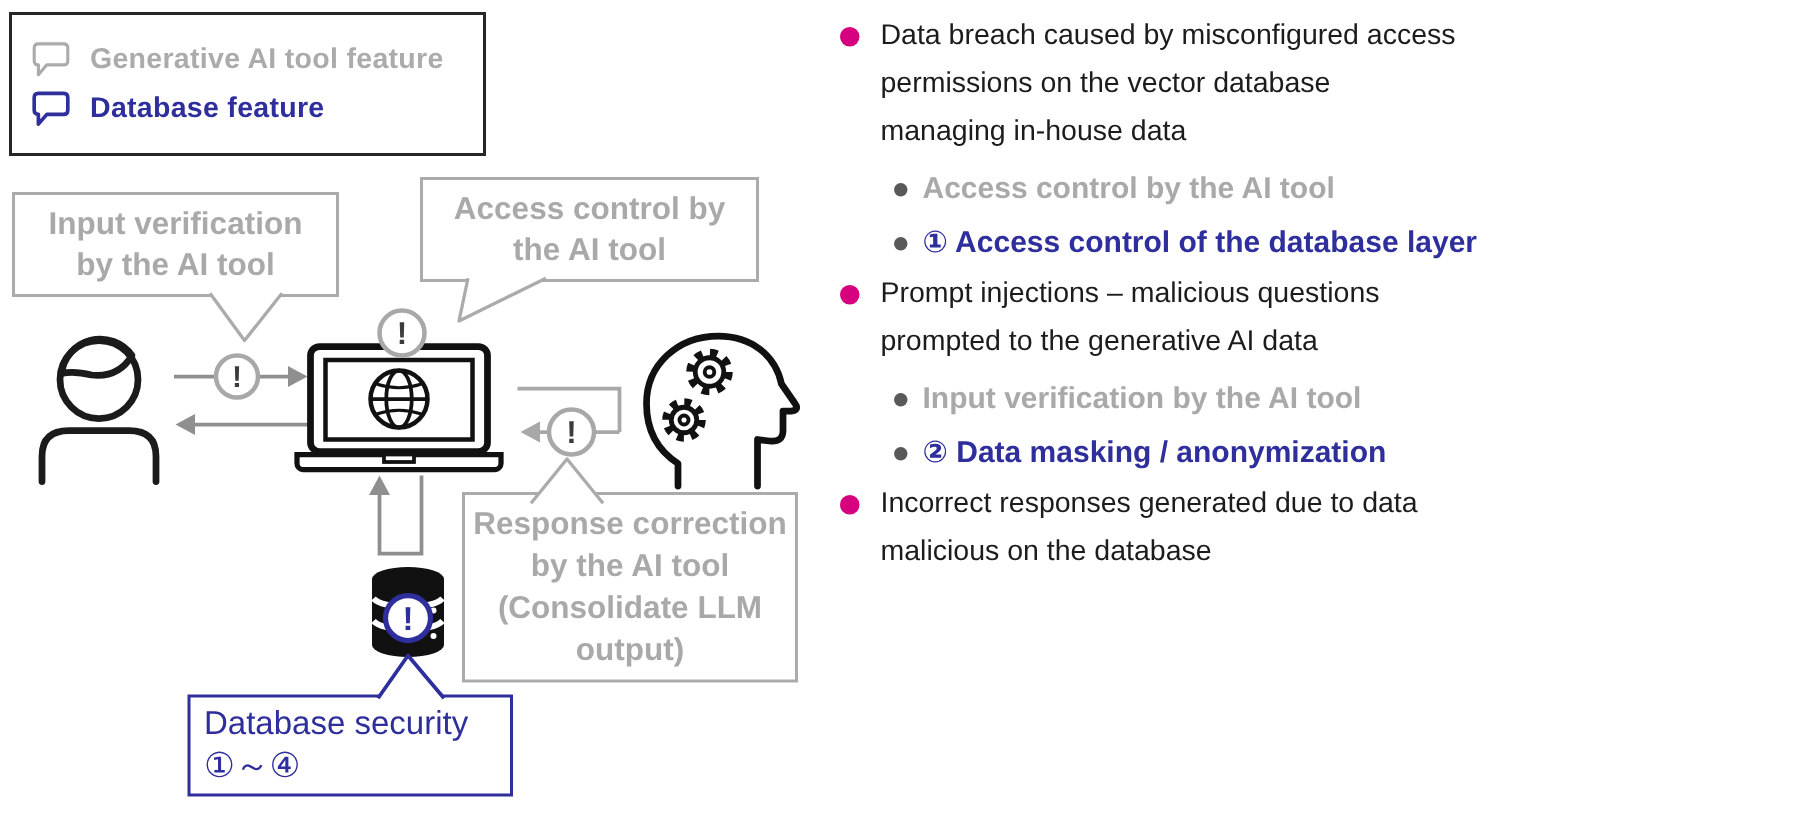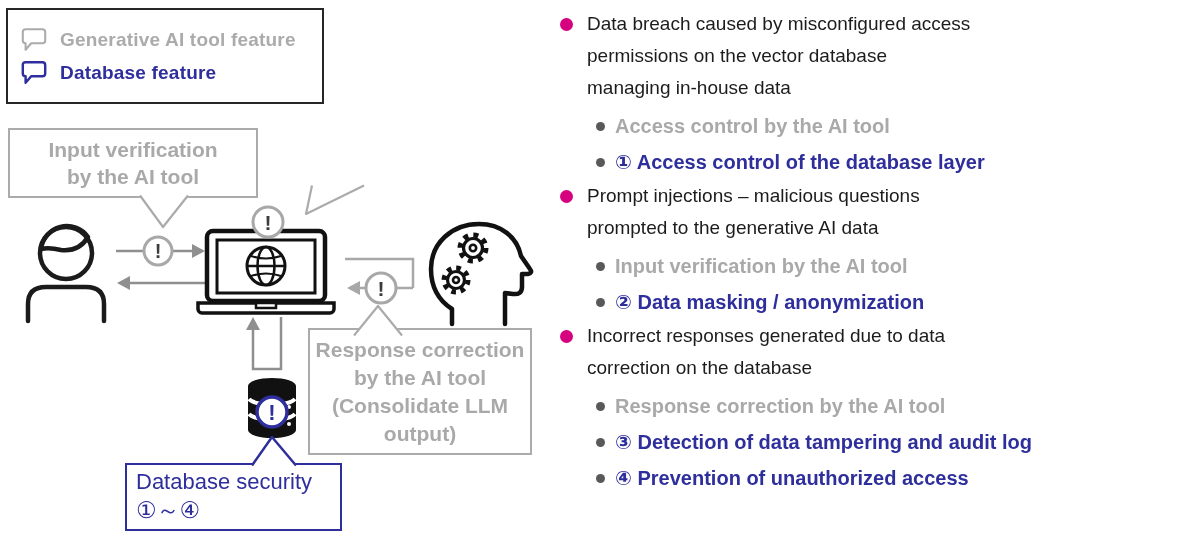--- a/index.html
+++ b/index.html
@@ -20,21 +20,21 @@
   .t-gray{color:#ABABAB;}
   .t-navy{color:#2E2E9C;text-align:center;}
 
   
   .callout{
     position:absolute;background:#fff;box-sizing:border-box;
     display:flex;flex-direction:column;justify-content:center;align-items:center;
     text-align:center;font-weight:700;color:#A9A9A9;
   }
   .gray-box{border:2px solid #ABABAB;font-size:21px;line-height:27px;}
-  #bubble-input{left:8px;top:128px;width:250px;height:70px;}
+  #bubble-input{left:8px;top:128px;width:218px;height:70px;}
   #bubble-access{left:280px;top:118px;width:226px;height:70px;}
   #bubble-response{left:308px;top:328px;width:224px;height:127px;line-height:28px;}
   #db-label{
     left:125px;top:463px;width:217px;height:68px;border:2.5px solid #2E2E9C;
     align-items:flex-start;text-align:left;padding-left:9px;color:#2E2E9C;
   }
   #db-label .l1{font-size:22px;font-weight:400;line-height:26px;}
   #db-label .l2{font-size:23px;font-weight:400;line-height:30px;}
 
   
@@ -145,20 +145,24 @@
       </svg>
       <span class="legend-label t-navy">Database feature</span>
     </div>
   </div>
 
   <div class="callout gray-box" id="bubble-input">
     <div>Input verification</div>
     <div>by the AI tool</div>
   </div>
 
+  <div class="callout gray-box" id="bubble-access">
+    <div>Access control by</div>
+    <div>the AI tool</div>
+  </div>
 
   <div class="callout gray-box" id="bubble-response">
     <div>Response correction</div>
     <div>by the AI tool</div>
     <div>(Consolidate LLM</div>
     <div>output)</div>
   </div>
 
   <div class="callout" id="db-label">
     <div class="l1">Database security</div>
@@ -208,32 +212,18 @@
       <div class="sli db">
         <span class="sdot"></span>
         <span class="stext">② Data masking / anonymization</span>
       </div>
     </div>
 
     <div class="mli">
       <span class="mdot"></span>
       <div class="mtext">
         <div>Incorrect responses generated due to data</div>
-        <div>correction on the database</div>
-      </div>
-    </div>
-    <div class="subs">
-      <div class="sli ai">
-        <span class="sdot"></span>
-        <span class="stext">Response correction by the AI tool</span>
-      </div>
-      <div class="sli db">
-        <span class="sdot"></span>
-        <span class="stext">③ Detection of data tampering and audit log</span>
-      </div>
-      <div class="sli db">
-        <span class="sdot"></span>
-        <span class="stext">④ Prevention of unauthorized access</span>
+        <div>malicious on the database</div>
       </div>
     </div>
 
   </div>
 </div>
 
 </body></html>

